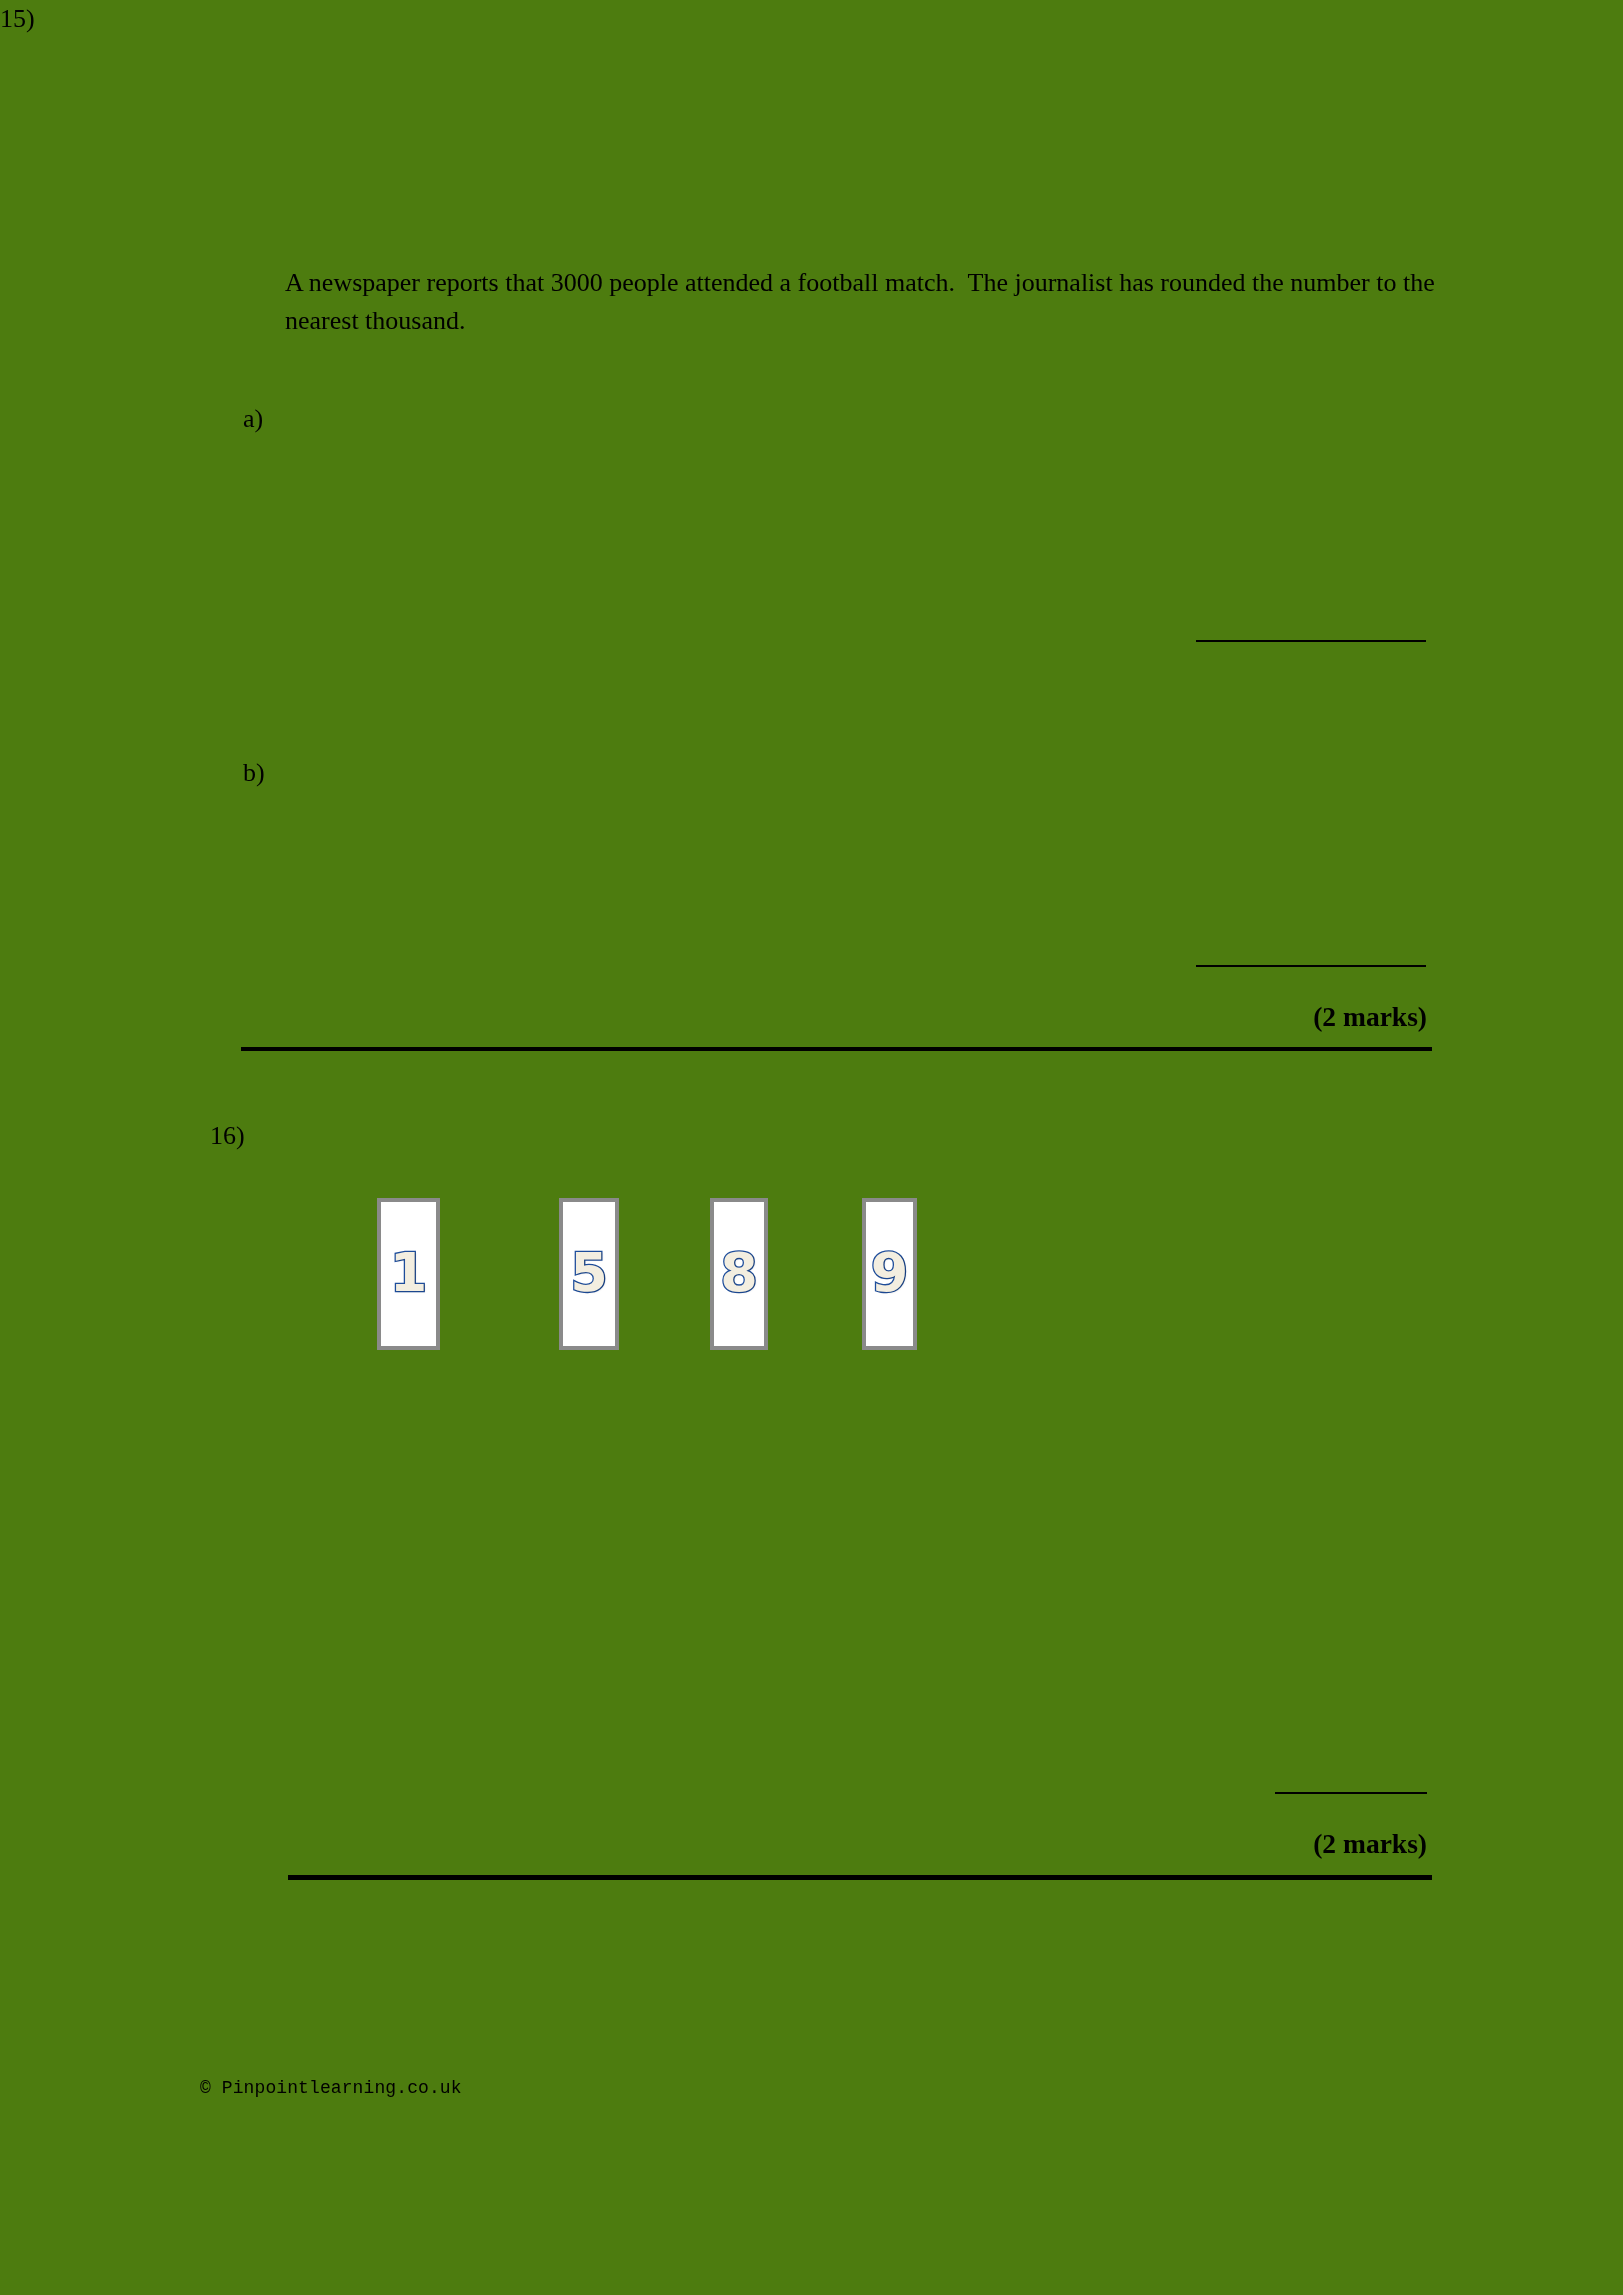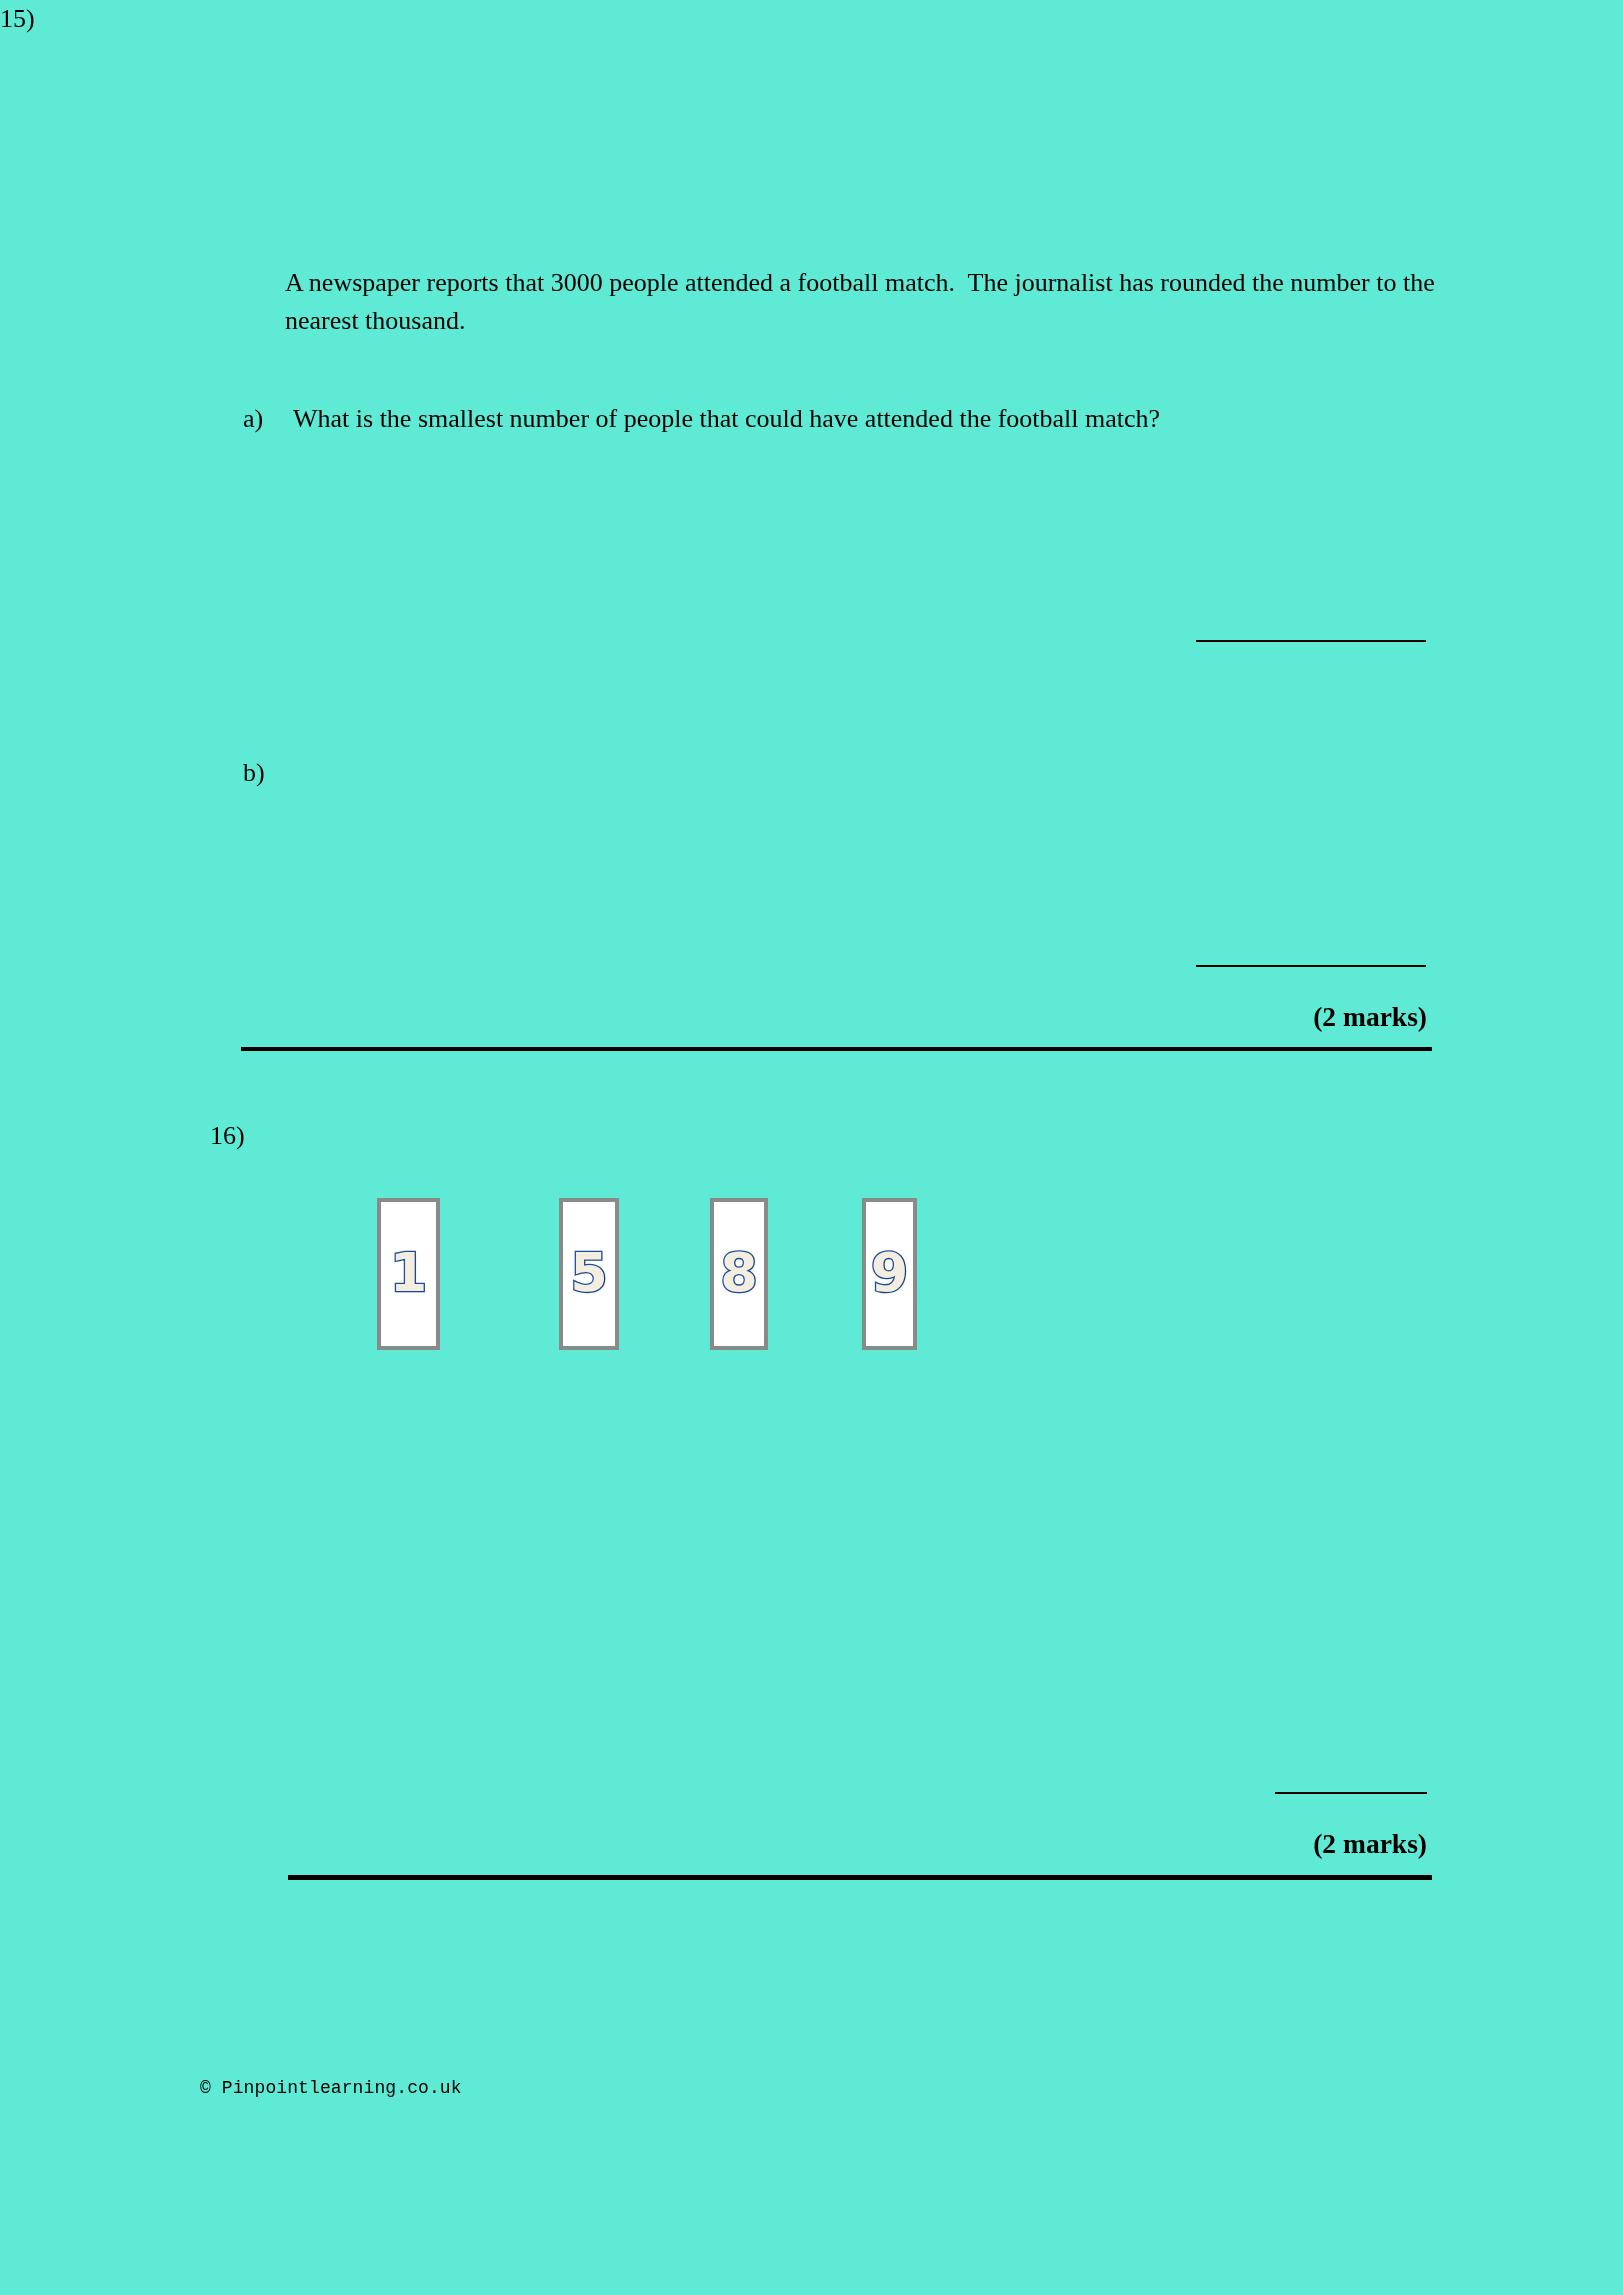--- a/index.html
+++ b/index.html
@@ -13,21 +13,21 @@
     height: 2295px;
     position: relative;
     font-family: "Liberation Serif", "DejaVu Serif", serif;
     color: #000000;
     overflow: hidden;
   }
 
   .page {
     position: absolute;
     inset: 0;
-    background: #5eead4;
+    background: #4d7c0f;
   }
 
   
   .qtext {
     position: absolute;
     font-family: "Liberation Serif", "DejaVu Serif", serif;
     font-size: 26px;
     line-height: 38px;
     color: #000000;
     white-space: pre-wrap;
@@ -143,21 +143,20 @@
 </style>
 </head>
 <body>
 
 <div class="page">
 
   <div class="qnum">15)</div>
   <div class="qtext" id="q15-stem">A newspaper reports that 3000 people attended a football match.  The journalist has rounded the number to the nearest thousand.</div>
 
   <div class="qnum" id="q15a-label">a)</div>
-  <div class="qtext" id="q15a-text">What is the smallest number of people that could have attended the football match?</div>
 
   <div class="answer-line" id="answer-line-15a"></div>
 
   <div class="qnum" id="q15b-label">b)</div>
 
   <div class="answer-line" id="answer-line-15b"></div>
 
   <div class="marks" id="marks-15">(2 marks)</div>
 
   <div class="separator" id="separator-q15"></div>

